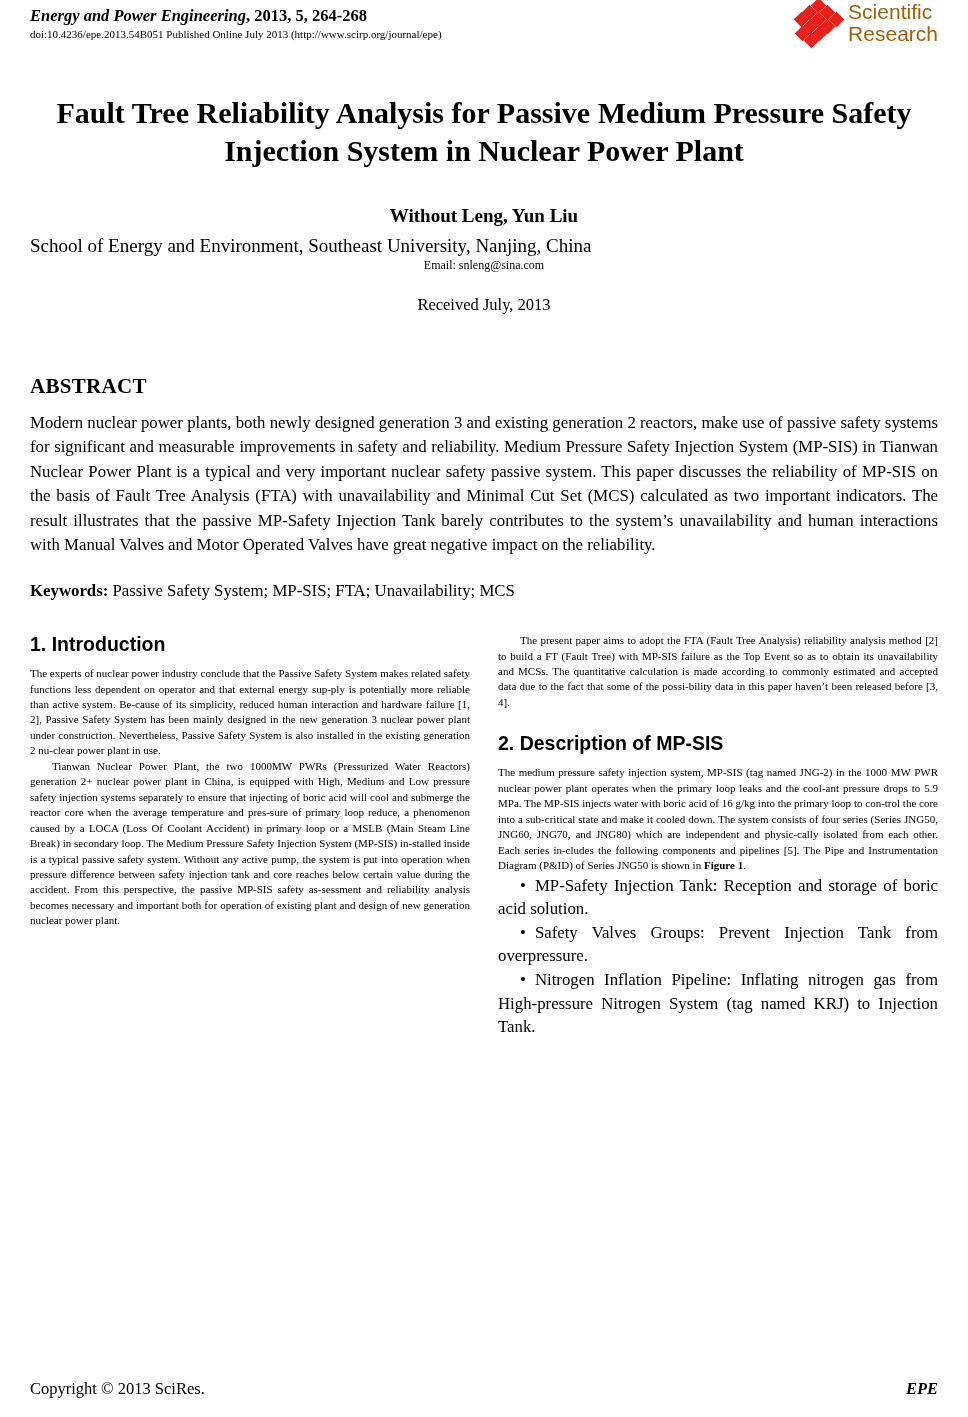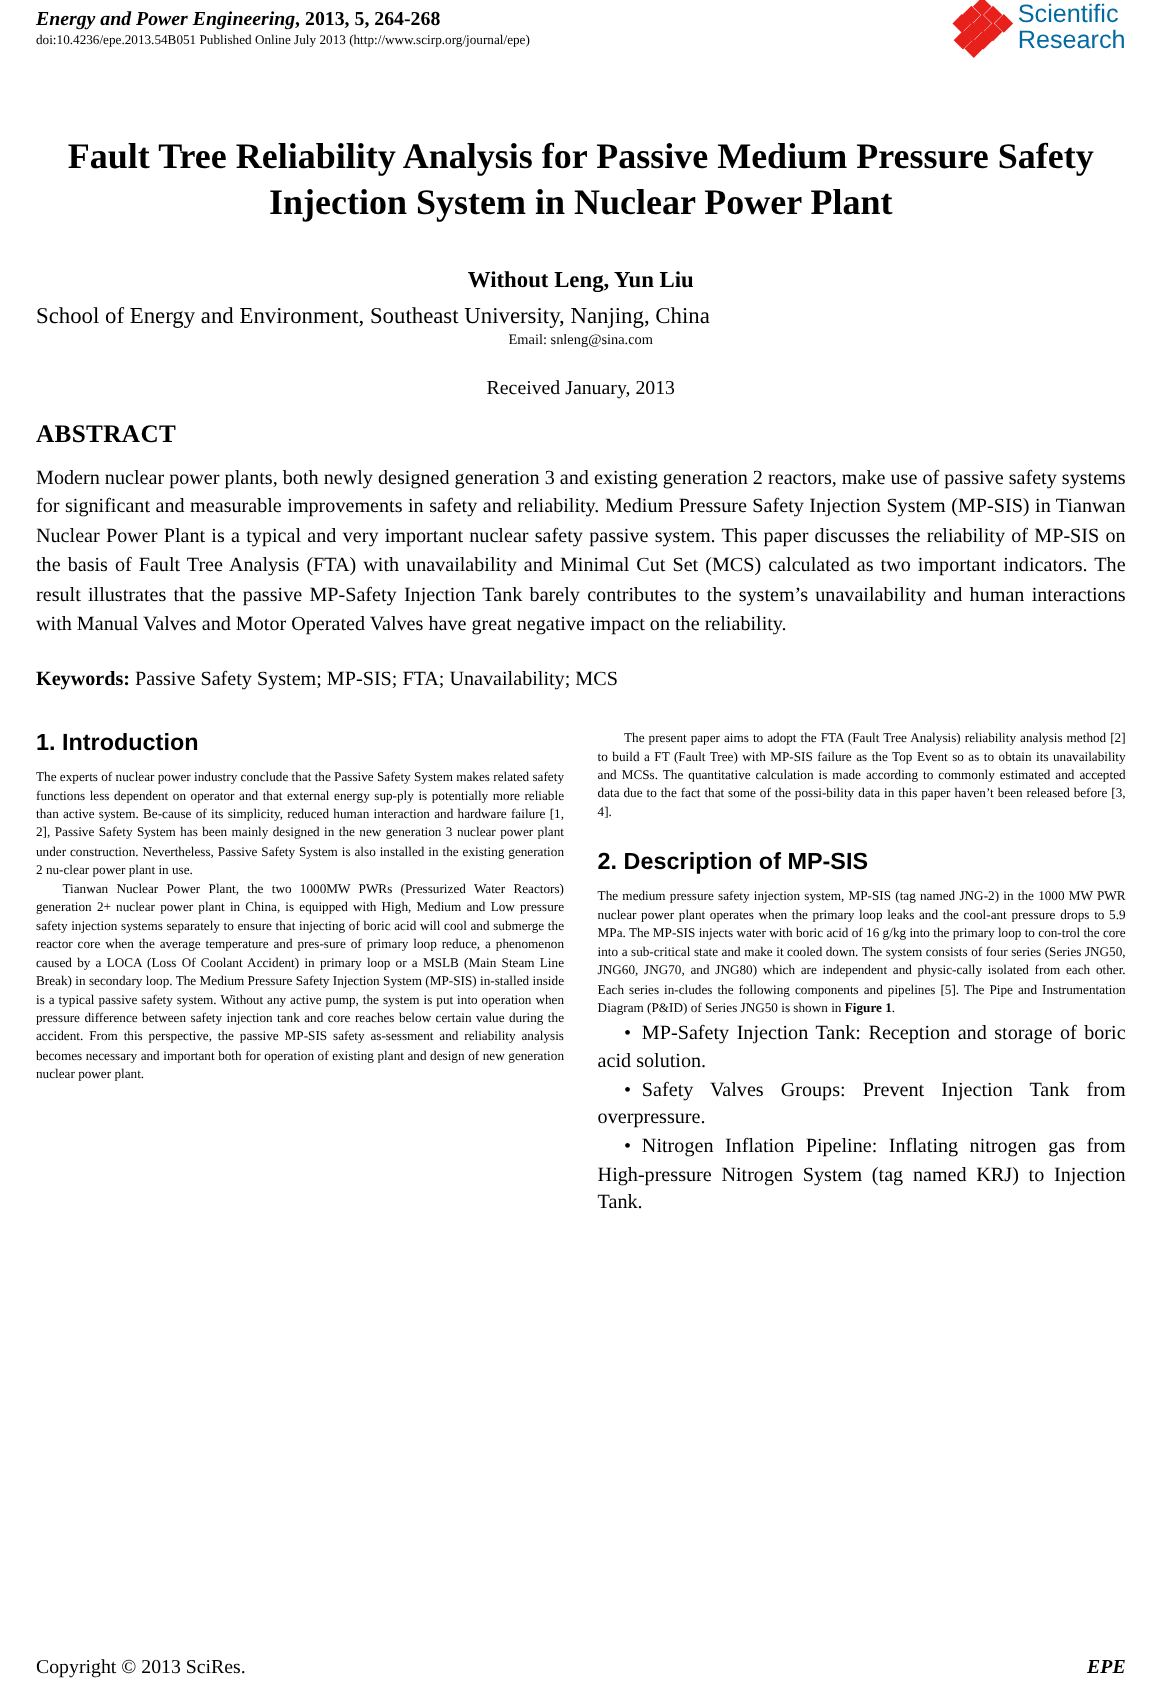--- a/index.html
+++ b/index.html
@@ -21,21 +21,21 @@
     width: 968px;
     height: 1417px;
     box-sizing: border-box;
     padding: 0 30px;
   }
 
   
   .masthead {
     position: relative;
     height: 58px;
-    padding-top: 24px;
+    padding-top: 6px;
   }
   .masthead-text {
     position: absolute;
     left: 0;
     top: 5px;
     line-height: 1.35;
   }
   .journal-line {
     font-size: 16.5px;
     white-space: nowrap;
@@ -70,21 +70,21 @@
     position: absolute;
     width: 11px;
     height: 11px;
     background: #e8201c;
     transform: rotate(45deg);
   }
   .logo-words {
     font-family: "Liberation Sans", "DejaVu Sans", sans-serif;
     font-size: 21px;
     line-height: 1.06;
-    color: #0369a1;
+    color: #a16207;
     white-space: nowrap;
   }
 
   
   .title {
     margin: 30px 18px 0 18px;
     text-align: center;
     font-size: 30px;
     font-weight: bold;
     line-height: 1.28;
@@ -107,21 +107,21 @@
     line-height: 1.32;
   }
   .received {
     margin-top: 21px;
     text-align: center;
     font-size: 16.5px;
   }
 
   
   .abstract-head {
-    margin-top: 16px;
+    margin-top: 59px;
     font-size: 21px;
     font-weight: bold;
     letter-spacing: 0.3px;
   }
   .abstract-body {
     margin-top: 12px;
     font-size: 16.8px;
     line-height: 1.46;
     text-align: justify;
   }
@@ -219,21 +219,21 @@
         <div>Research</div>
       </div>
     </div>
   </div>
 
   <div class="title">Fault Tree Reliability Analysis for Passive Medium Pressure Safety Injection System in Nuclear Power Plant</div>
 
   <div class="authors">Without Leng, Yun Liu</div>
   <div class="affiliation">School of Energy and Environment, Southeast University, Nanjing, China</div>
   <div class="email">Email: snleng@sina.com</div>
-  <div class="received">Received  January, 2013</div>
+  <div class="received">Received  July, 2013</div>
 
   <div class="abstract-head">ABSTRACT</div>
   <div class="abstract-body">Modern nuclear power plants, both newly designed generation 3 and existing generation 2 reactors, make use of passive safety systems for significant and measurable improvements in safety and reliability. Medium Pressure Safety Injection System (MP-SIS) in Tianwan Nuclear Power Plant is a typical and very important nuclear safety passive system. This paper discusses the reliability of MP-SIS on the basis of Fault Tree Analysis (FTA) with unavailability and Minimal Cut Set (MCS) calculated as two important indicators. The result illustrates that the passive MP-Safety Injection Tank barely contributes to the system’s unavailability and human interactions with Manual Valves and Motor Operated Valves have great negative impact on the reliability.</div>
 
   <div class="keywords"><b>Keywords:</b><span> Passive Safety System; MP-SIS; FTA; Unavailability; MCS</span></div>
 
   <div class="columns">
 
     <div class="col">
       <h2 class="sec-head">1. Introduction</h2>

